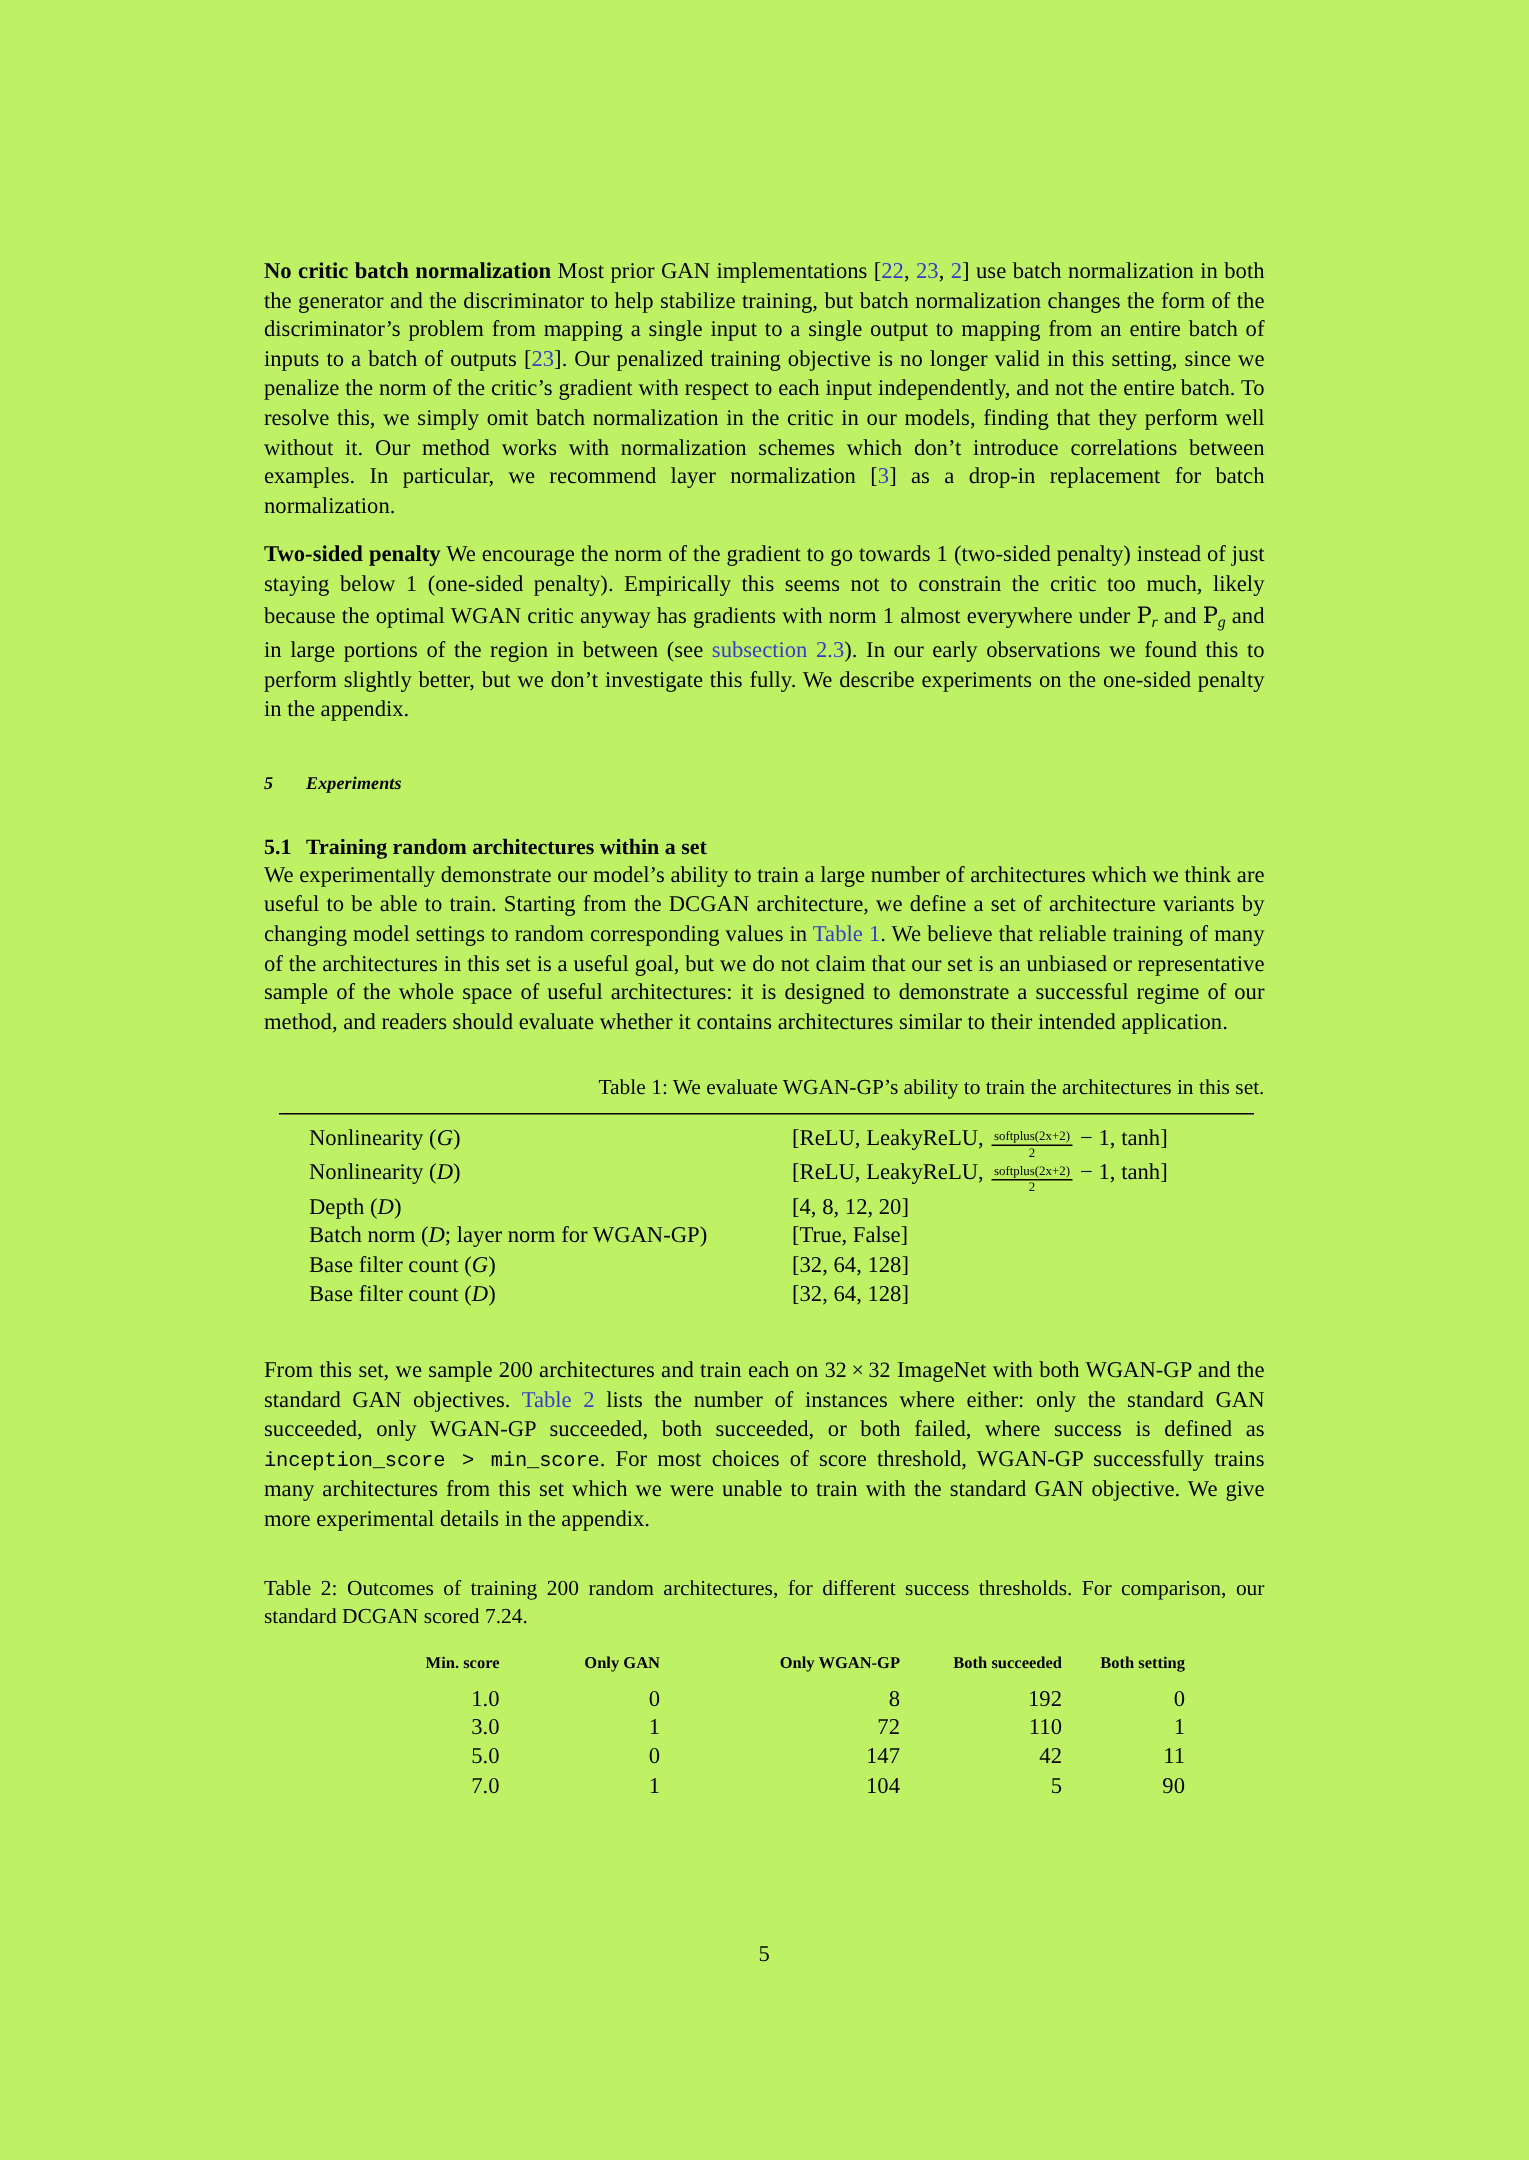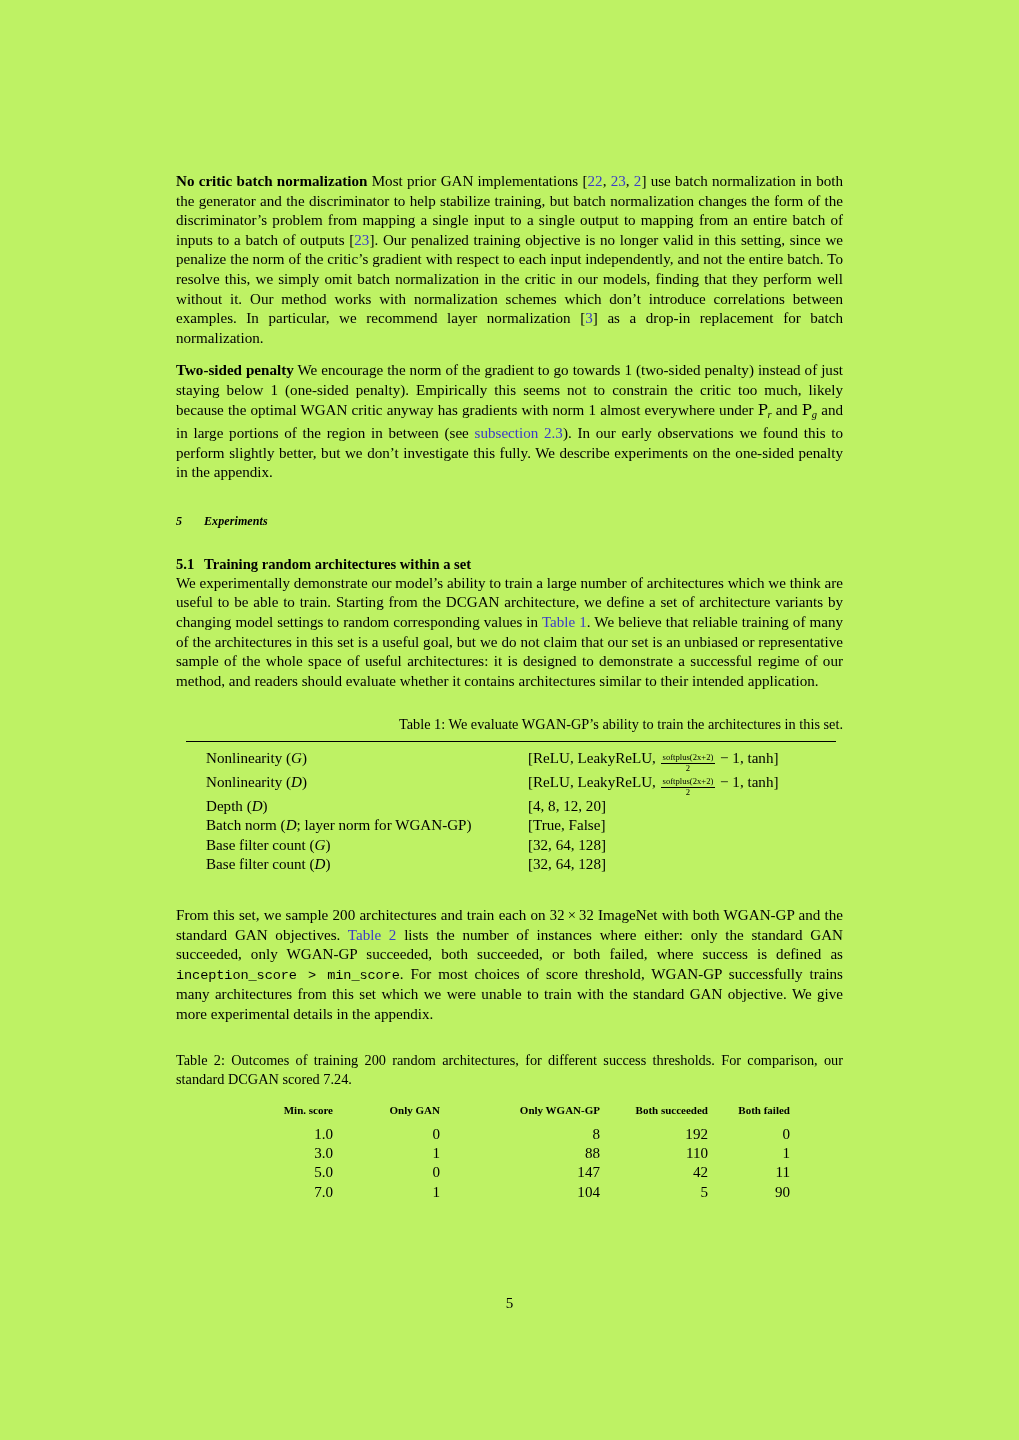--- a/index.html
+++ b/index.html
@@ -229,35 +229,35 @@
 
     <div class="tablewrap" style="margin-top:26px;">
       <div class="caption"><span class="cap-lbl">Table 2:</span><span>  Outcomes of training 200 random architectures, for different success thresholds.  For comparison, our standard DCGAN scored 7.24.</span></div>
       <table id="table2" class="rulebox">
         <thead>
             <tr>
               <th class="col-score rule-top">Min. score</th>
               <th class="col-gan rule-top">Only GAN</th>
               <th class="col-wgan rule-top">Only WGAN-GP</th>
               <th class="col-both rule-top">Both succeeded</th>
-              <th class="col-failed rule-top">Both failed</th>
+              <th class="col-failed rule-top">Both setting</th>
             </tr>
           </thead>
         <tbody>
             <tr class="firstrow">
               <td class="col-score">1.0</td>
               <td class="col-gan">0</td>
               <td class="col-wgan">8</td>
               <td class="col-both">192</td>
               <td class="col-failed">0</td>
             </tr>
             <tr>
               <td class="col-score">3.0</td>
               <td class="col-gan">1</td>
-              <td class="col-wgan">88</td>
+              <td class="col-wgan">72</td>
               <td class="col-both">110</td>
               <td class="col-failed">1</td>
             </tr>
             <tr>
               <td class="col-score">5.0</td>
               <td class="col-gan">0</td>
               <td class="col-wgan">147</td>
               <td class="col-both">42</td>
               <td class="col-failed">11</td>
             </tr>

